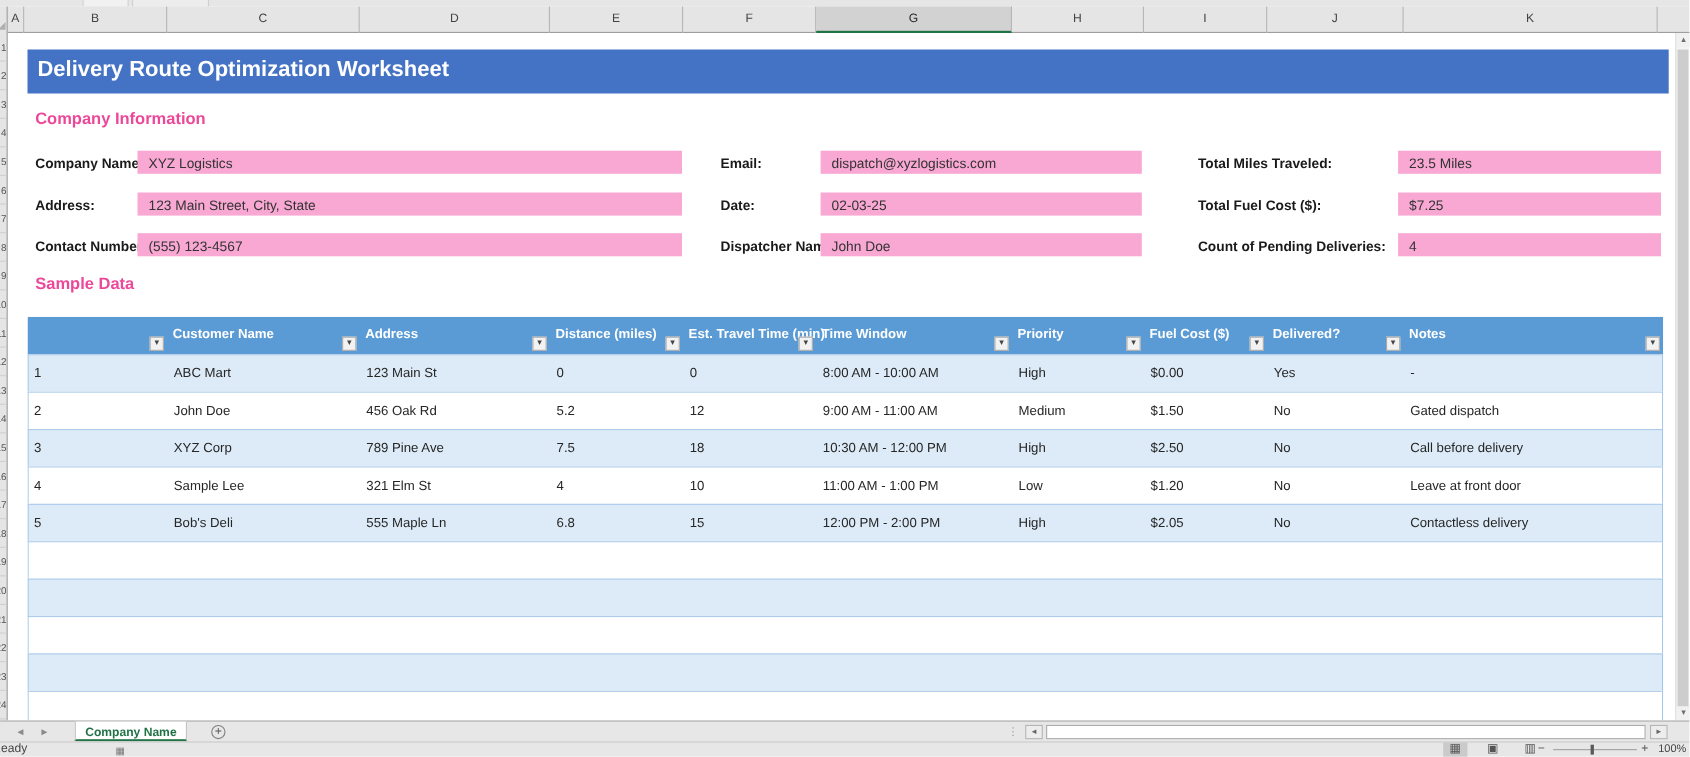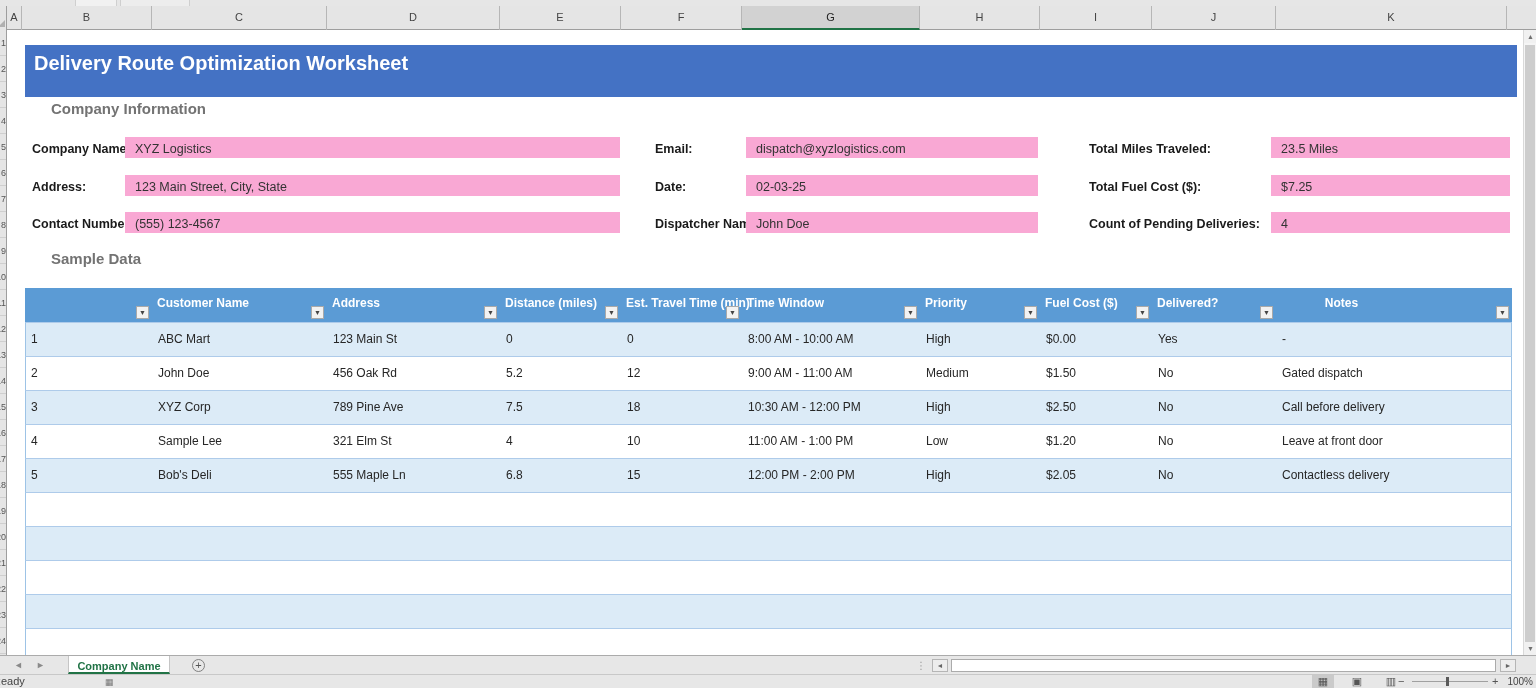--- a/index.html
+++ b/index.html
@@ -21,24 +21,24 @@
   #select-all .tri { position:absolute; right:1px; bottom:3px; width:0; height:0;
             border-left:7px solid transparent; border-bottom:7px solid #b0b0b0; }
 
   
   #row-headers { left:0; top:30px; width:7px; height:625px; background:#e5e5e5; border-right:1px solid #9e9e9e; overflow:hidden; }
   .rowhdr { position:absolute; left:-12px; width:18px; height:26px; font-size:9px; color:#555; text-align:right; line-height:26px; border-bottom:1px solid #cFcFcF; }
 
   
   #sheet { left:8px; top:30px; width:1515px; height:625px; background:#fff; overflow:hidden; }
 
-  #title-banner { left:17px; top:15px; width:1492px; height:52px; background:#4472C4; }
+  #title-banner { left:17px; top:15px; width:1492px; height:40px; background:#4472C4; }
   #title-banner span { display:block; padding-left:9px; line-height:36px; color:#fff; font-weight:bold; font-size:20px; }
 
-  .section-heading { font-weight:bold; font-size:15px; color:#737373;margin-left:19px; }
+  .section-heading { font-weight:bold; font-size:15px; color:#ec4899; }
 
   .fld-label { position:absolute; font-weight:bold; font-size:12.5px; color:#1a1a1a; line-height:24px; white-space:nowrap; }
   .fld-box   { position:absolute; height:21px; background:#f9a8d4; font-size:12.5px; color:#333; line-height:24px; padding-left:10px; white-space:nowrap; }
 
   
   #table { left:17px; top:258px; width:1487px; height:367px; overflow:hidden; }
   #thead { position:absolute; left:0; top:0; width:1487px; height:34px; background:#5B9BD5; }
   .th { position:absolute; top:0; height:34px; color:#fff; font-weight:bold; font-size:12px; line-height:30px; padding-left:5px; white-space:nowrap; overflow:visible; }
   .filter-btn { position:absolute; bottom:3px; width:13px; height:13px; background:#f2f2f2; border:1px solid #a9a9a9; font-size:7px; color:#444; text-align:center; line-height:11px; }
   .trow { position:absolute; left:0; width:1487px; height:34px; border-top:1px solid #aecbea; border-left:1px solid #9dc3e6; border-right:1px solid #9dc3e6; }
@@ -168,21 +168,21 @@
         <div class="th" style="left: 596px; width: 121px;">Est. Travel Time (min)</div>
         <div class="filter-btn" style="left: 701px;">▼</div>
         <div class="th" style="left: 717px; width: 178px;">Time Window</div>
         <div class="filter-btn" style="left: 879px;">▼</div>
         <div class="th" style="left: 895px; width: 120px;">Priority</div>
         <div class="filter-btn" style="left: 999px;">▼</div>
         <div class="th" style="left: 1015px; width: 112px;">Fuel Cost ($)</div>
         <div class="filter-btn" style="left: 1111px;">▼</div>
         <div class="th" style="left: 1127px; width: 124px;">Delivered?</div>
         <div class="filter-btn" style="left: 1235px;">▼</div>
-        <div class="th" style="left: 1196px; width: 236px; text-align: center;">Notes</div>
+        <div class="th" style="left: 1251px; width: 236px;">Notes</div>
         <div class="filter-btn" style="left: 1471px;">▼</div>
       </div>
     <div id="tbody">
         <div class="trow band" style="top: 34px;">
           <div class="td" style="left: 0px; width: 127px;">1</div>
           <div class="td" style="left: 127px; width: 175px;">ABC Mart</div>
           <div class="td" style="left: 302px; width: 173px;">123 Main St</div>
           <div class="td" style="left: 475px; width: 121px;">0</div>
           <div class="td" style="left: 596px; width: 121px;">0</div>
           <div class="td" style="left: 717px; width: 178px;">8:00 AM - 10:00 AM</div>

